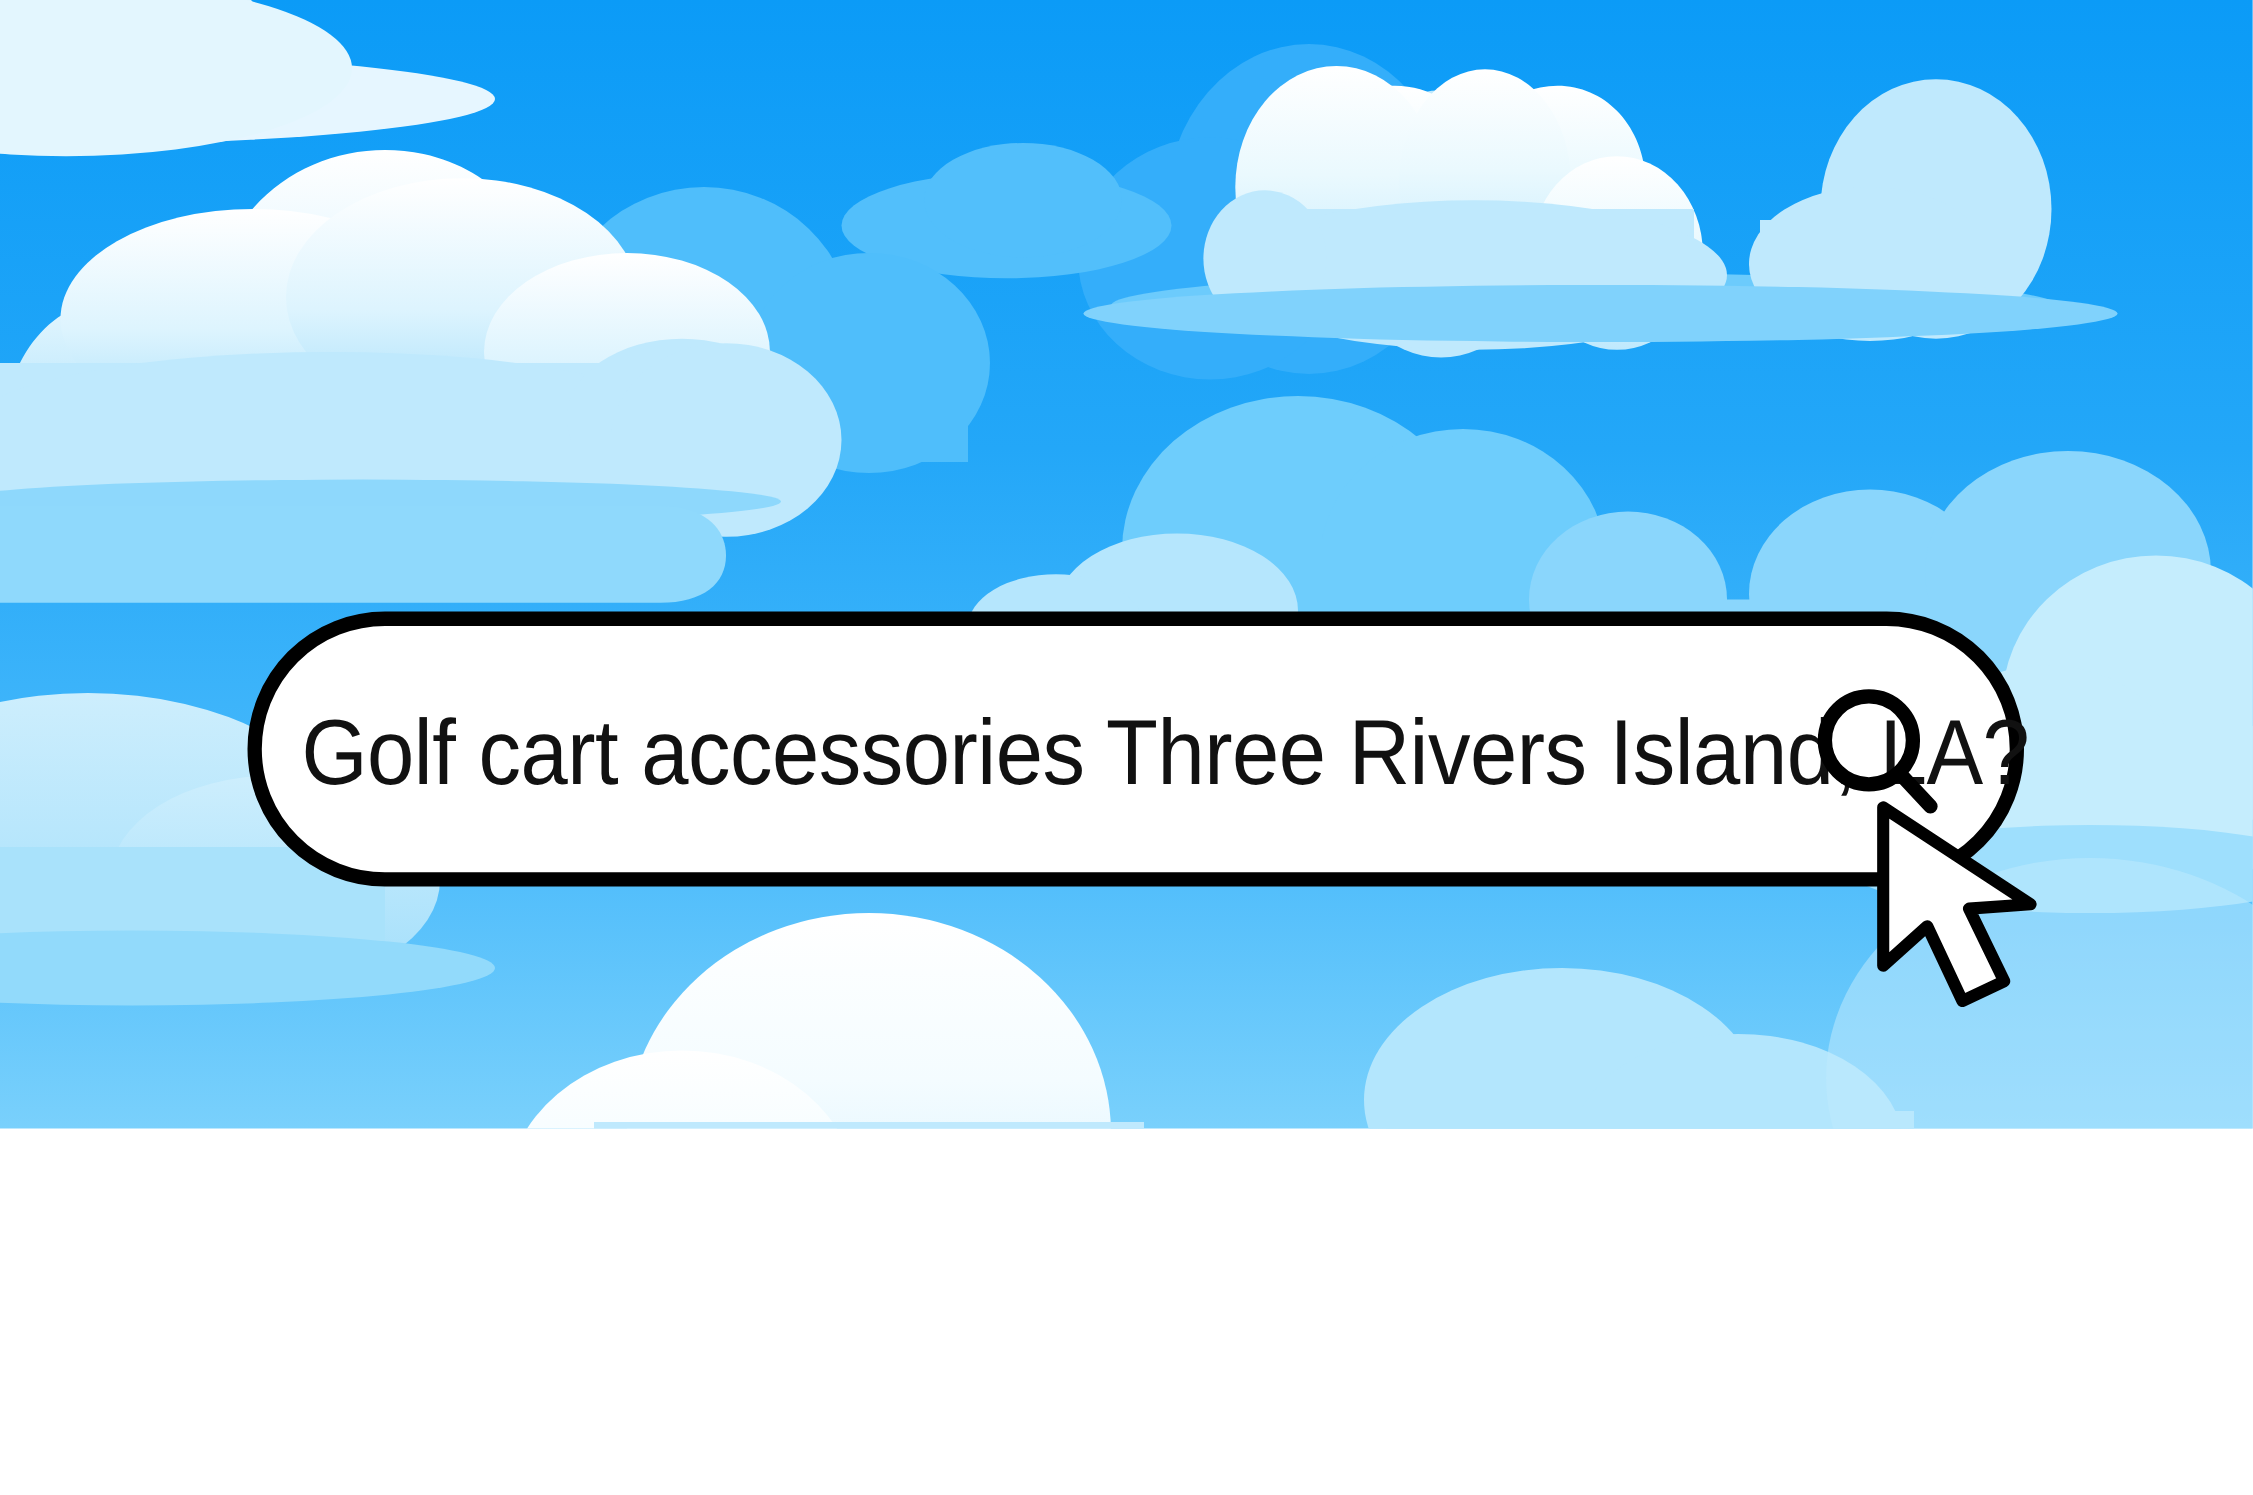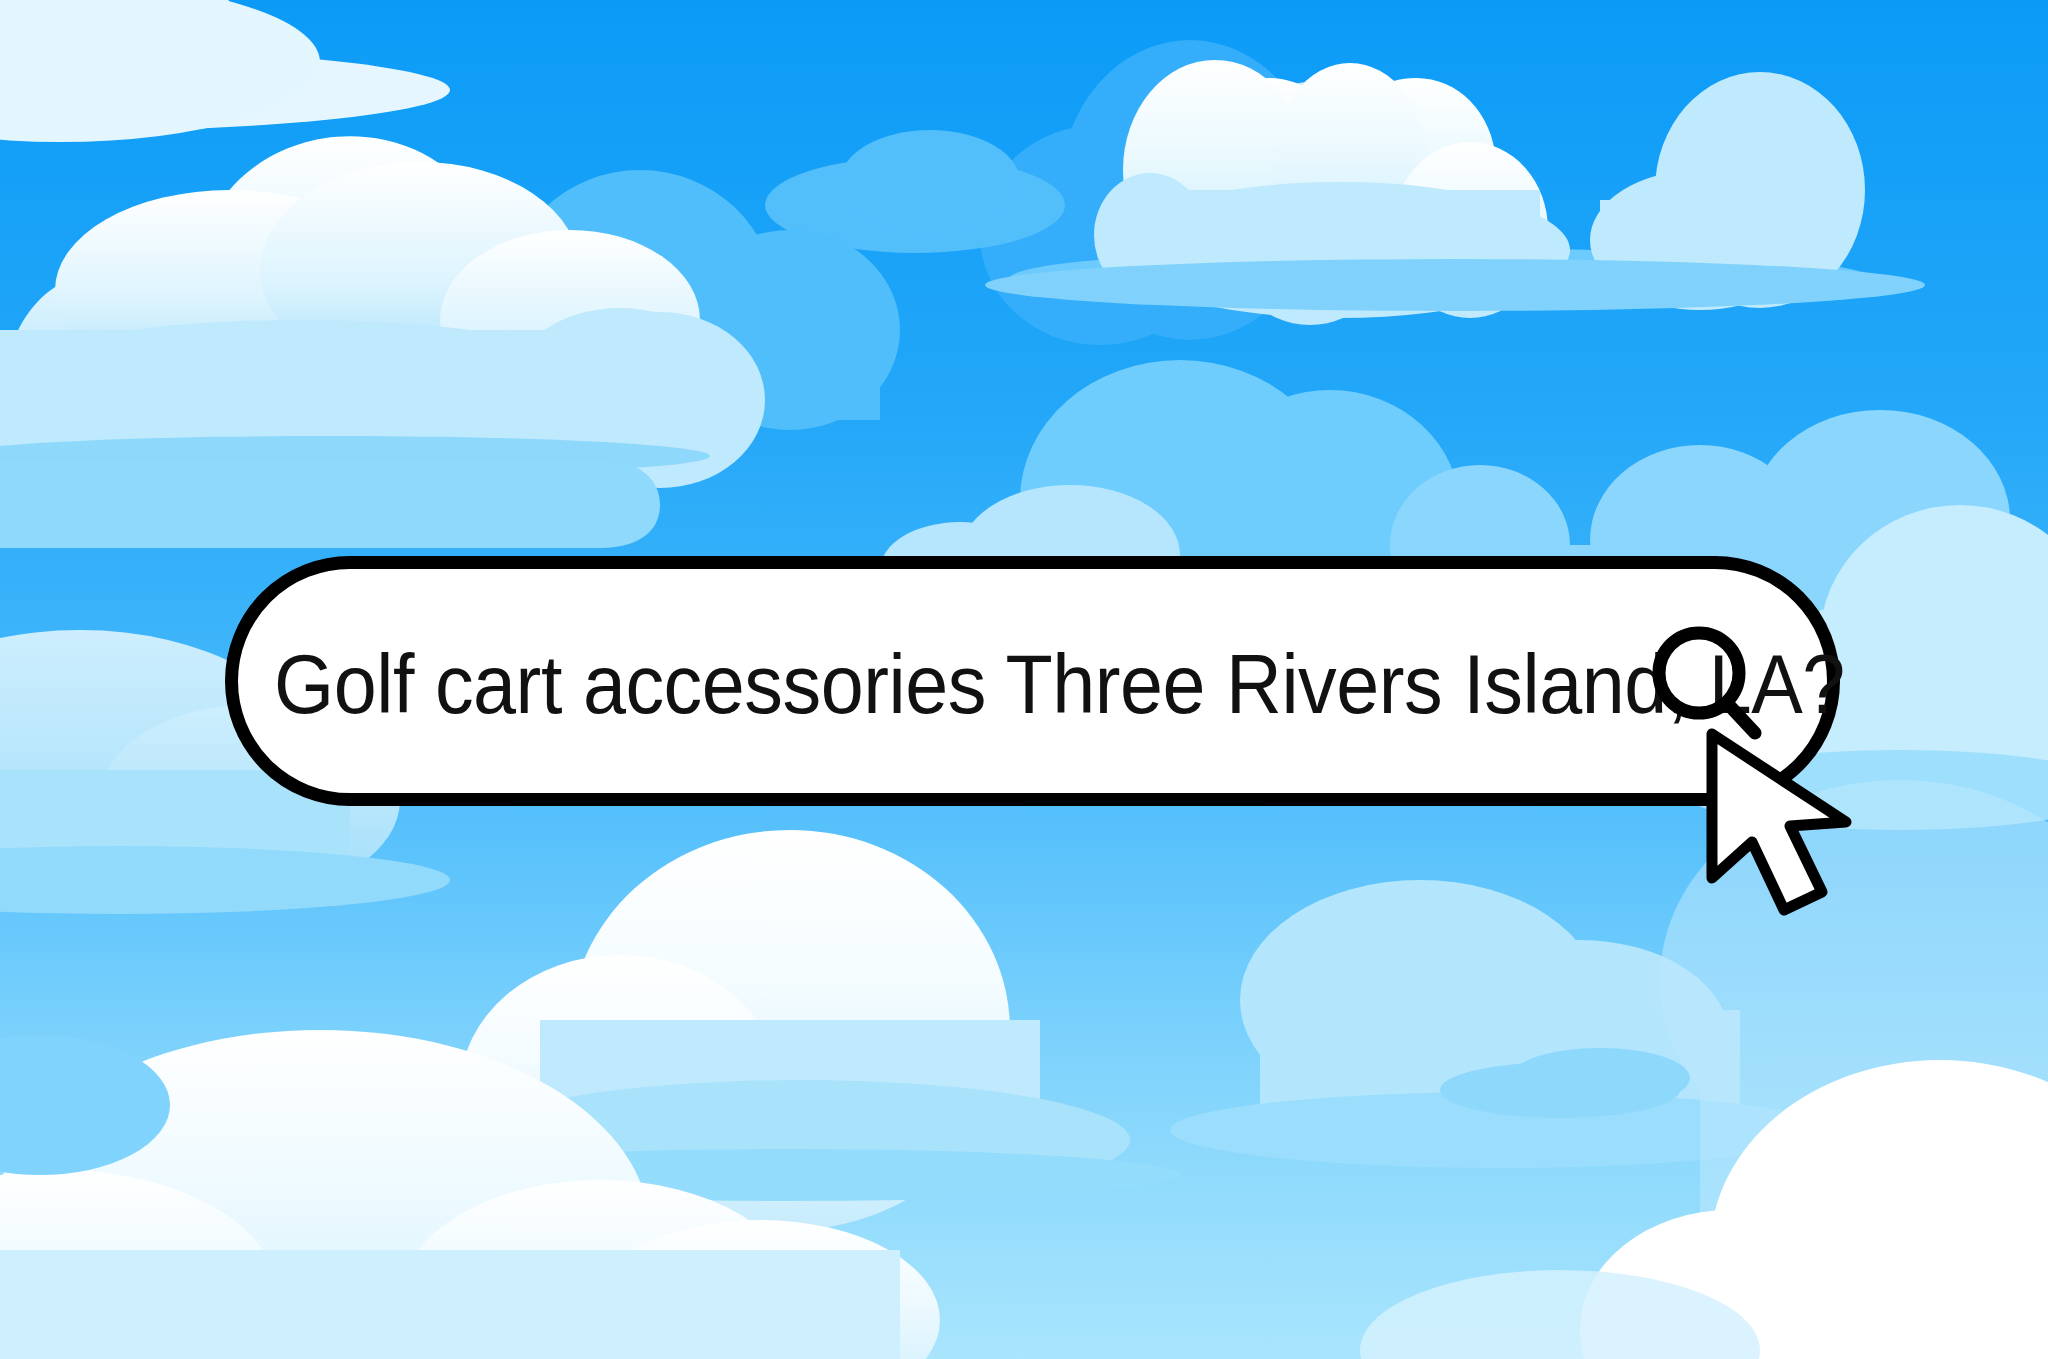--- a/index.html
+++ b/index.html
@@ -3,21 +3,21 @@
 <meta charset="utf-8">
 <style>
   html, body {
     margin: 0;
     padding: 0;
     background: #ffffff;
   }
   #stage {
     position: relative;
     width: 2048px;
-    height: 1359px;
+    height: 1026px;
     overflow: hidden;
     font-family: "Liberation Sans", sans-serif;
   }
   #sky-svg {
     position: absolute;
     inset: 0;
     width: 2048px;
     height: 1359px;
     display: block;
   }

